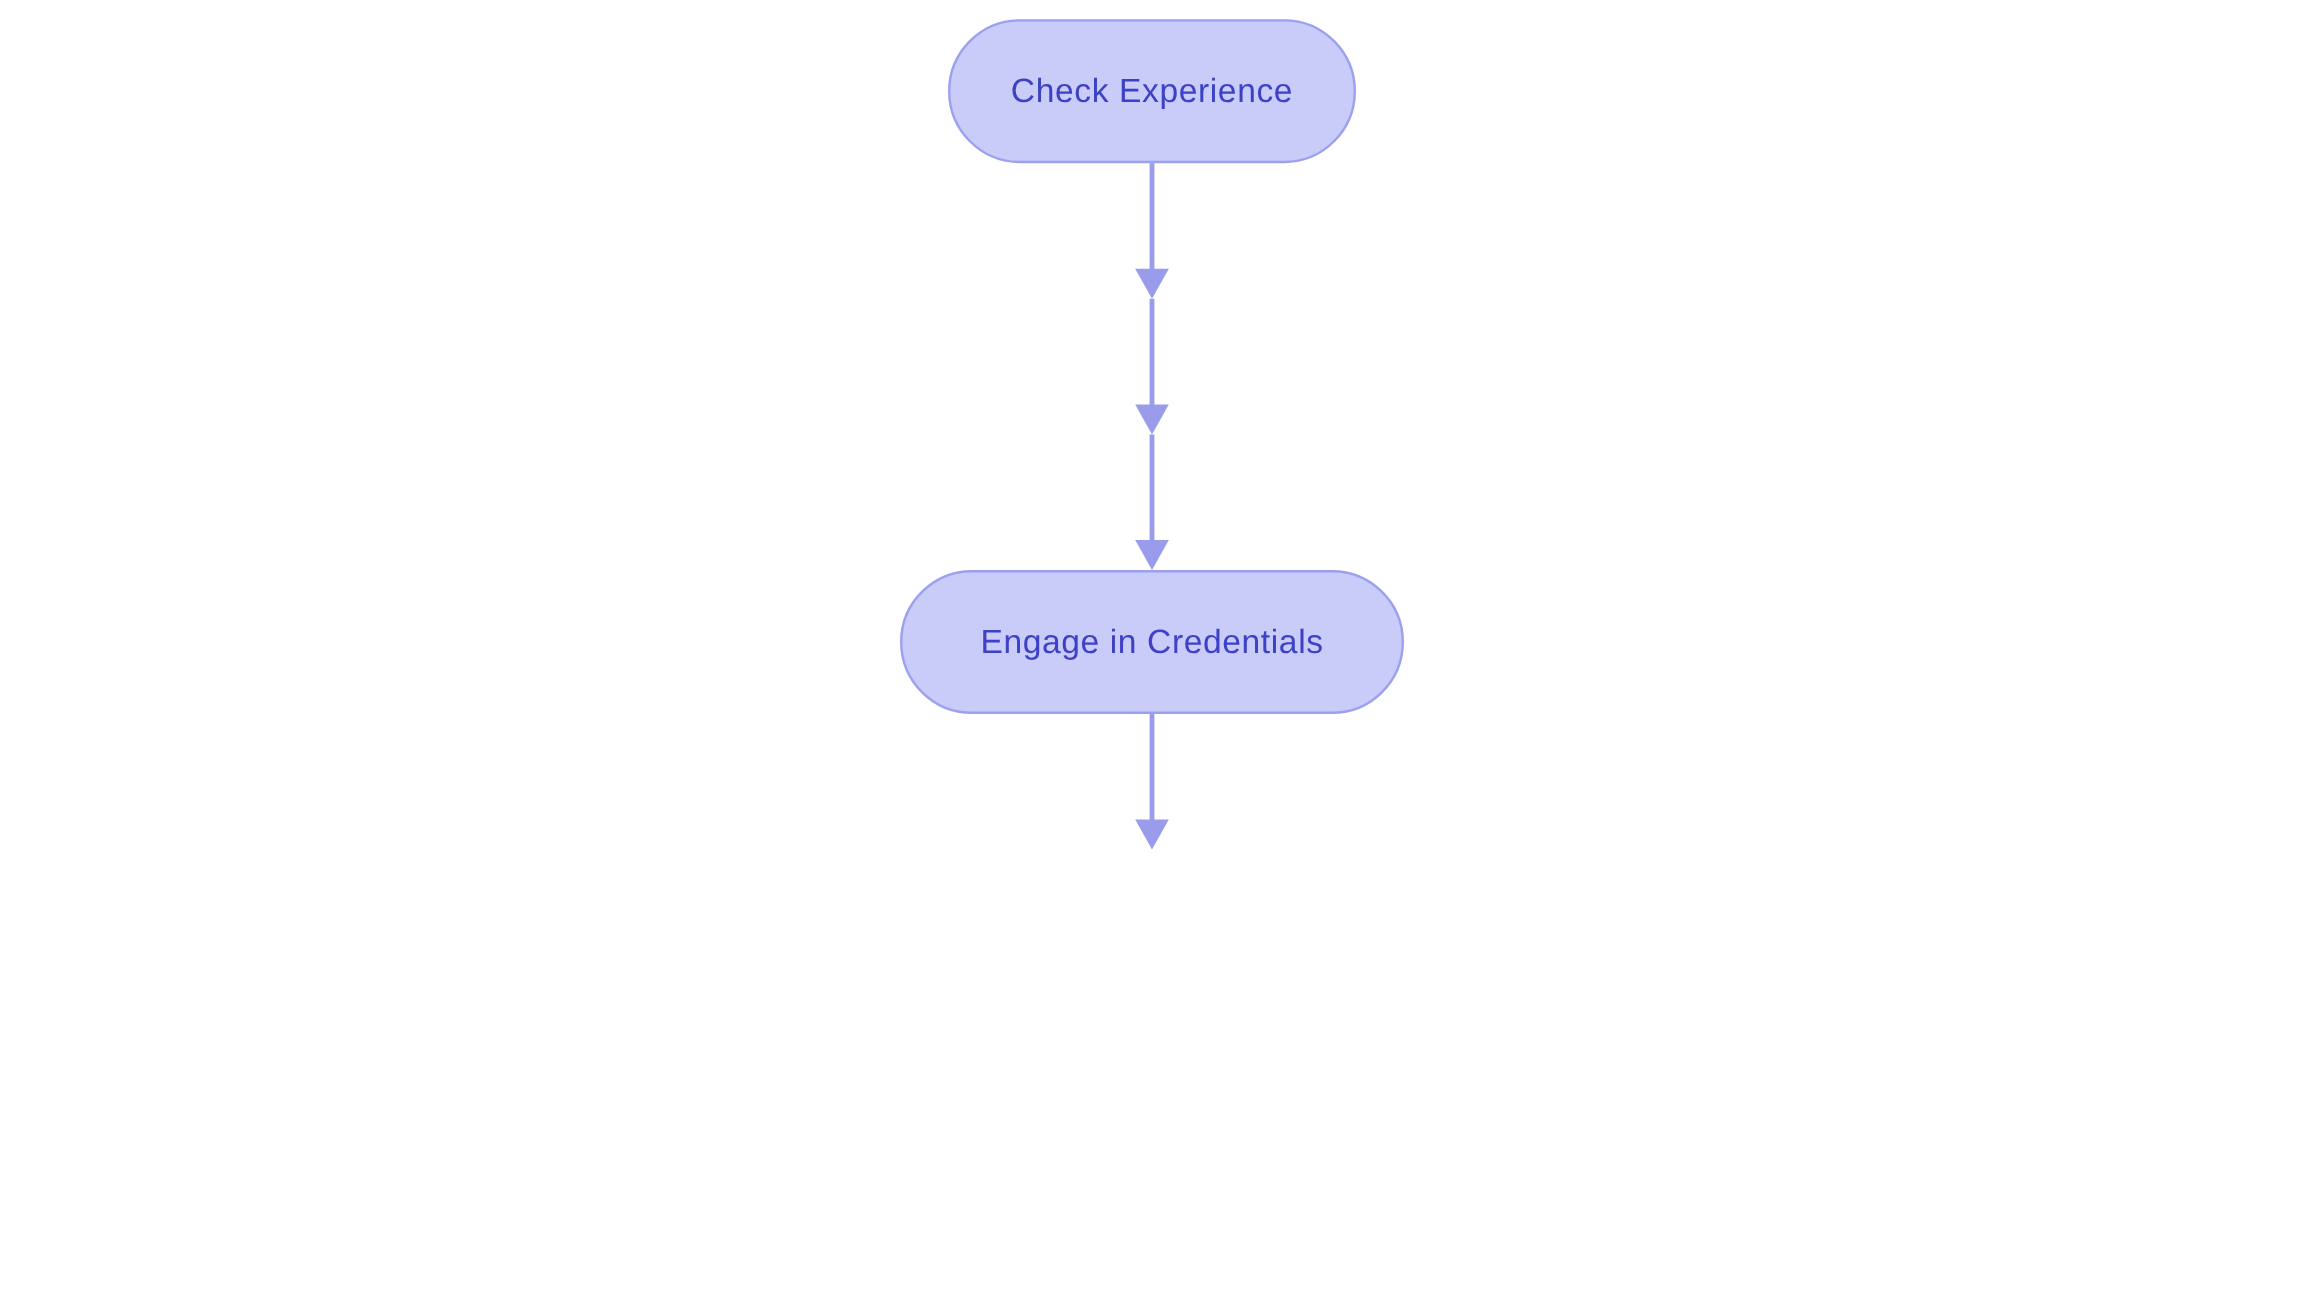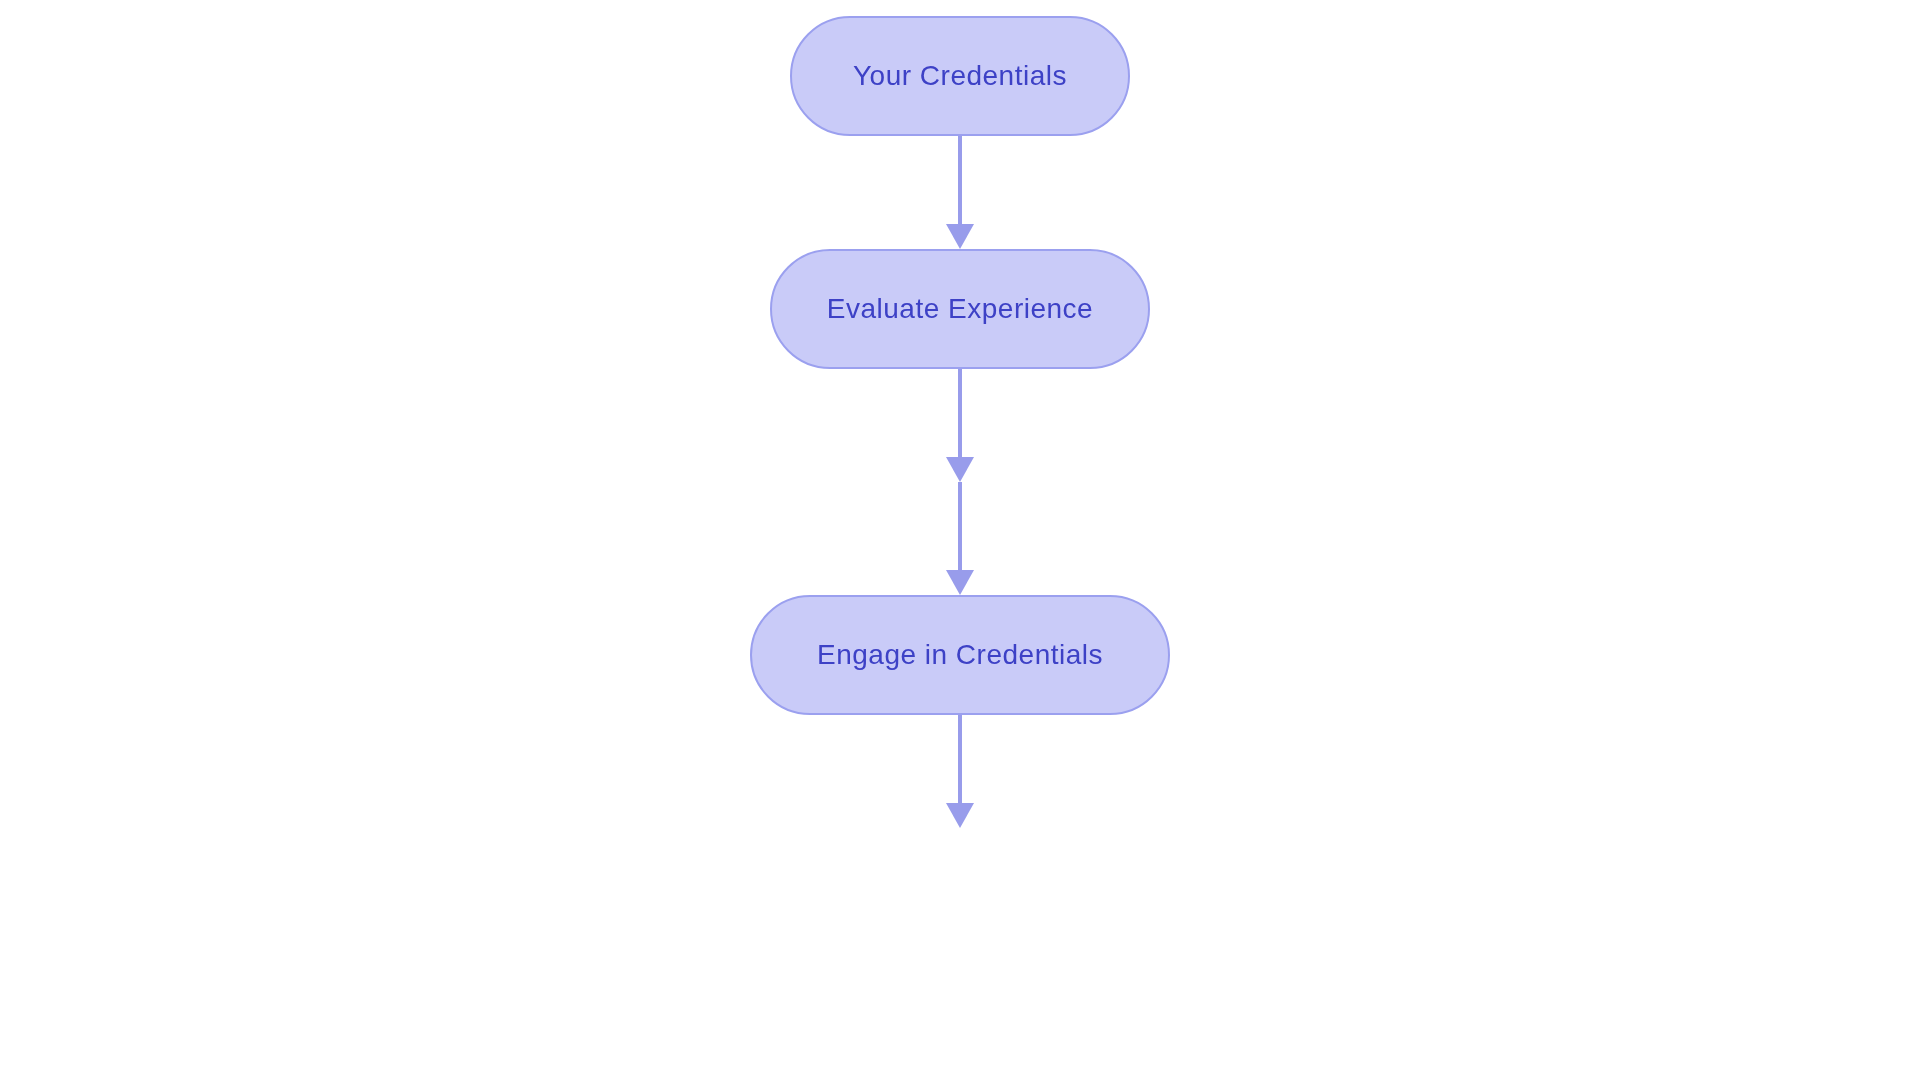--- a/index.html
+++ b/index.html
@@ -65,31 +65,28 @@
     border-top: 25px solid var(--arrow);
     margin-top: -1px;
   }
 </style>
 </head>
 <body>
 
 <div class="canvas">
 
   <div class="node n0">
-    <span class="node-label">Your Credentials</span>
+    <span class="node-label">Check Experience</span>
   </div>
 
   <div class="connector">
     <div class="arrow-line"></div>
     <div class="arrow-head"></div>
   </div>
 
-  <div class="node n1">
-    <span class="node-label">Evaluate Experience</span>
-  </div>
 
   <div class="connector">
     <div class="arrow-line"></div>
     <div class="arrow-head"></div>
   </div>
 
 
   <div class="connector">
     <div class="arrow-line"></div>
     <div class="arrow-head"></div>

